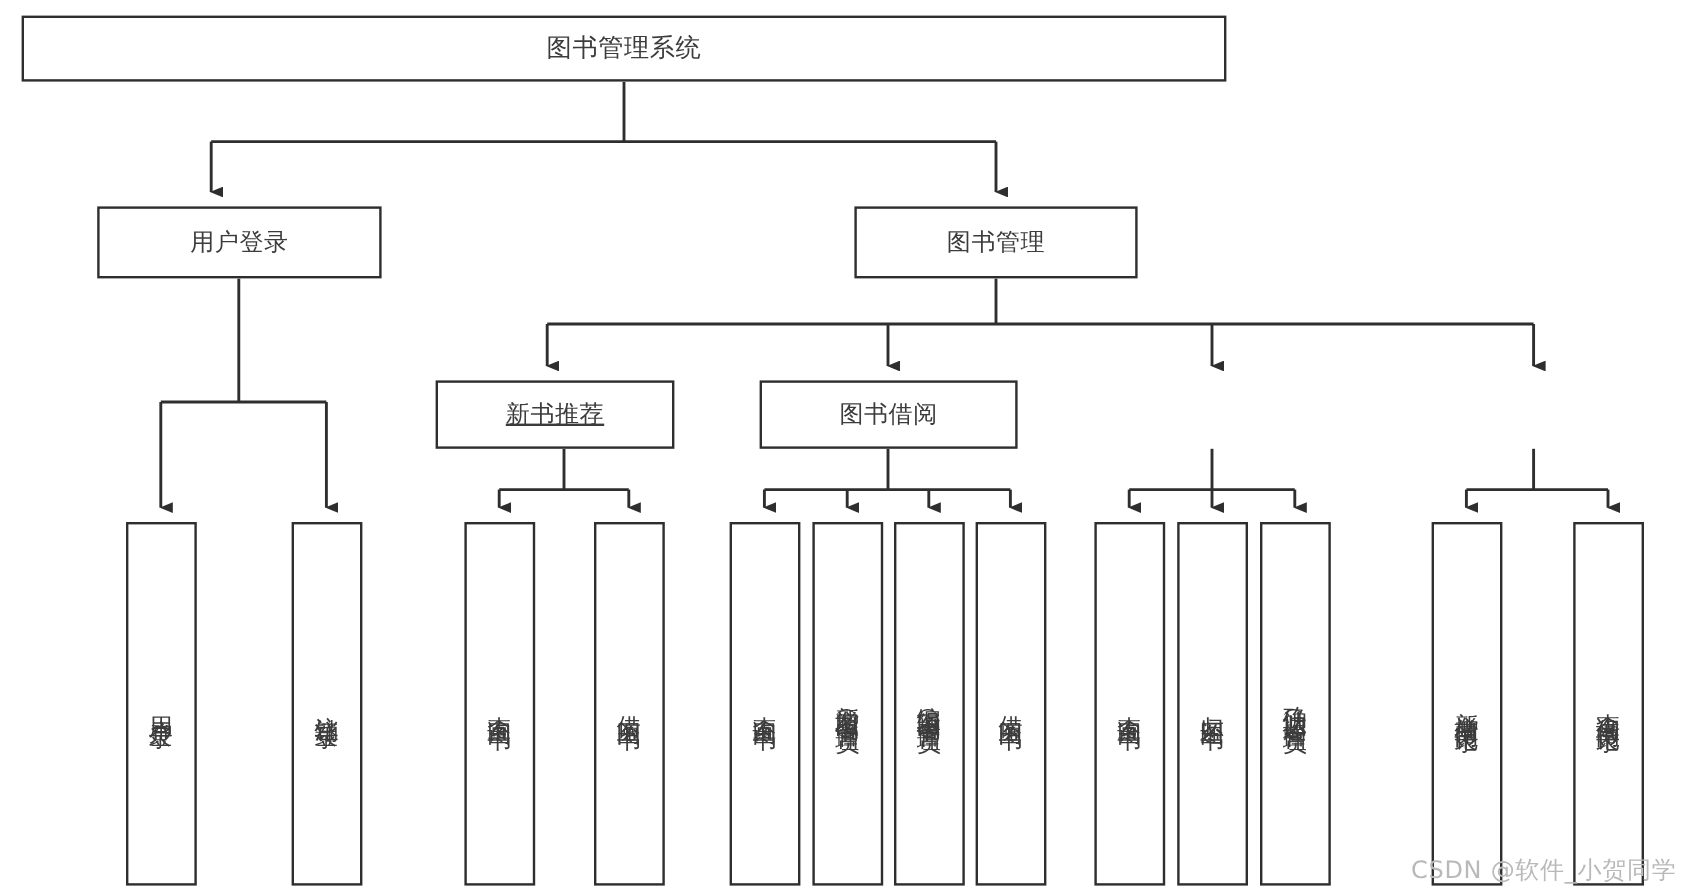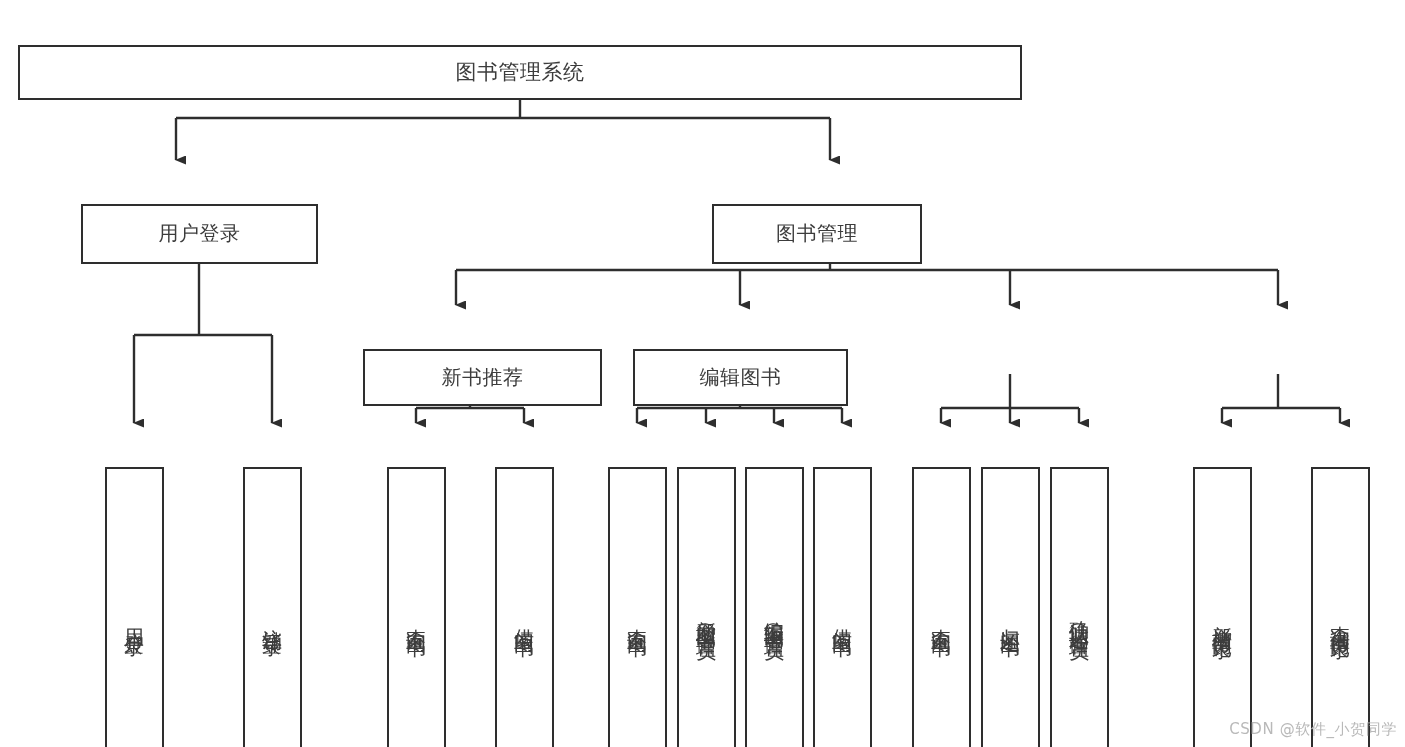--- a/index.html
+++ b/index.html
@@ -28,21 +28,20 @@
     position: absolute;
     box-sizing: border-box;
     background: #ffffff;
     border: 2.2px solid #2e2e2e;
     display: flex;
     align-items: center;
     justify-content: center;
     color: #3c3c3c;
     line-height: 1.18;
     letter-spacing: 0.5px;
-    margin-top: 32px;
   }
   .node-label {
     display: block;
     text-align: center;
     white-space: nowrap;
   }
   .node.root .node-label {
     font-size: 21px;
   }
   .node.level2 .node-label {
@@ -61,21 +60,21 @@
     text-orientation: upright;
     white-space: nowrap;
     font-size: 20px;
     letter-spacing: 3px;
     line-height: 1;
   }
   #watermark {
     position: absolute;
     right: 8px;
     bottom: 8px;
-    font-size: 15px;
+    font-size: 20px;
     color: #b9b9b9;
     letter-spacing: 0.6px;
     white-space: nowrap;
     pointer-events: none;
   }
 </style>
 </head>
 <body>
 
 <div id="diagram-root">
@@ -130,29 +129,29 @@
     </g>
   </svg>
 
   <div class="node root" style="left:18px; top:13px; width:1004px; height:55px;">
     <span class="node-label">图书管理系统</span>
   </div>
 
   <div class="node level2" style="left:81px; top:172px; width:237px; height:60px;">
     <span class="node-label">用户登录</span>
   </div>
-  <div class="node level2" style="left:712px; top:172px; width:210px; height:60px;">
+  <div class="node level2" style="left:712px; top:172px; width:236px; height:60px;">
     <span class="node-label">图书管理</span>
   </div>
 
-  <div class="node level3" style="left:363px; top:317px; width:239px; height:57px;">
+  <div class="node level3" style="left:363px; top:317px; width:199px; height:57px;text-decoration:underline;">
     <span class="node-label">新书推荐</span>
   </div>
   <div class="node level3" style="left:633px; top:317px; width:215px; height:57px;">
-    <span class="node-label">编辑图书</span>
+    <span class="node-label">图书借阅</span>
   </div>
 
   <div class="node leaf" style="left:105px; top:435px; width:59px; height:303px;">
     <span class="node-label">用户登录</span>
   </div>
   <div class="node leaf" style="left:243px; top:435px; width:59px; height:303px;">
     <span class="node-label">注销登录</span>
   </div>
 
   <div class="node leaf" style="left:387px; top:435px; width:59px; height:303px;">

